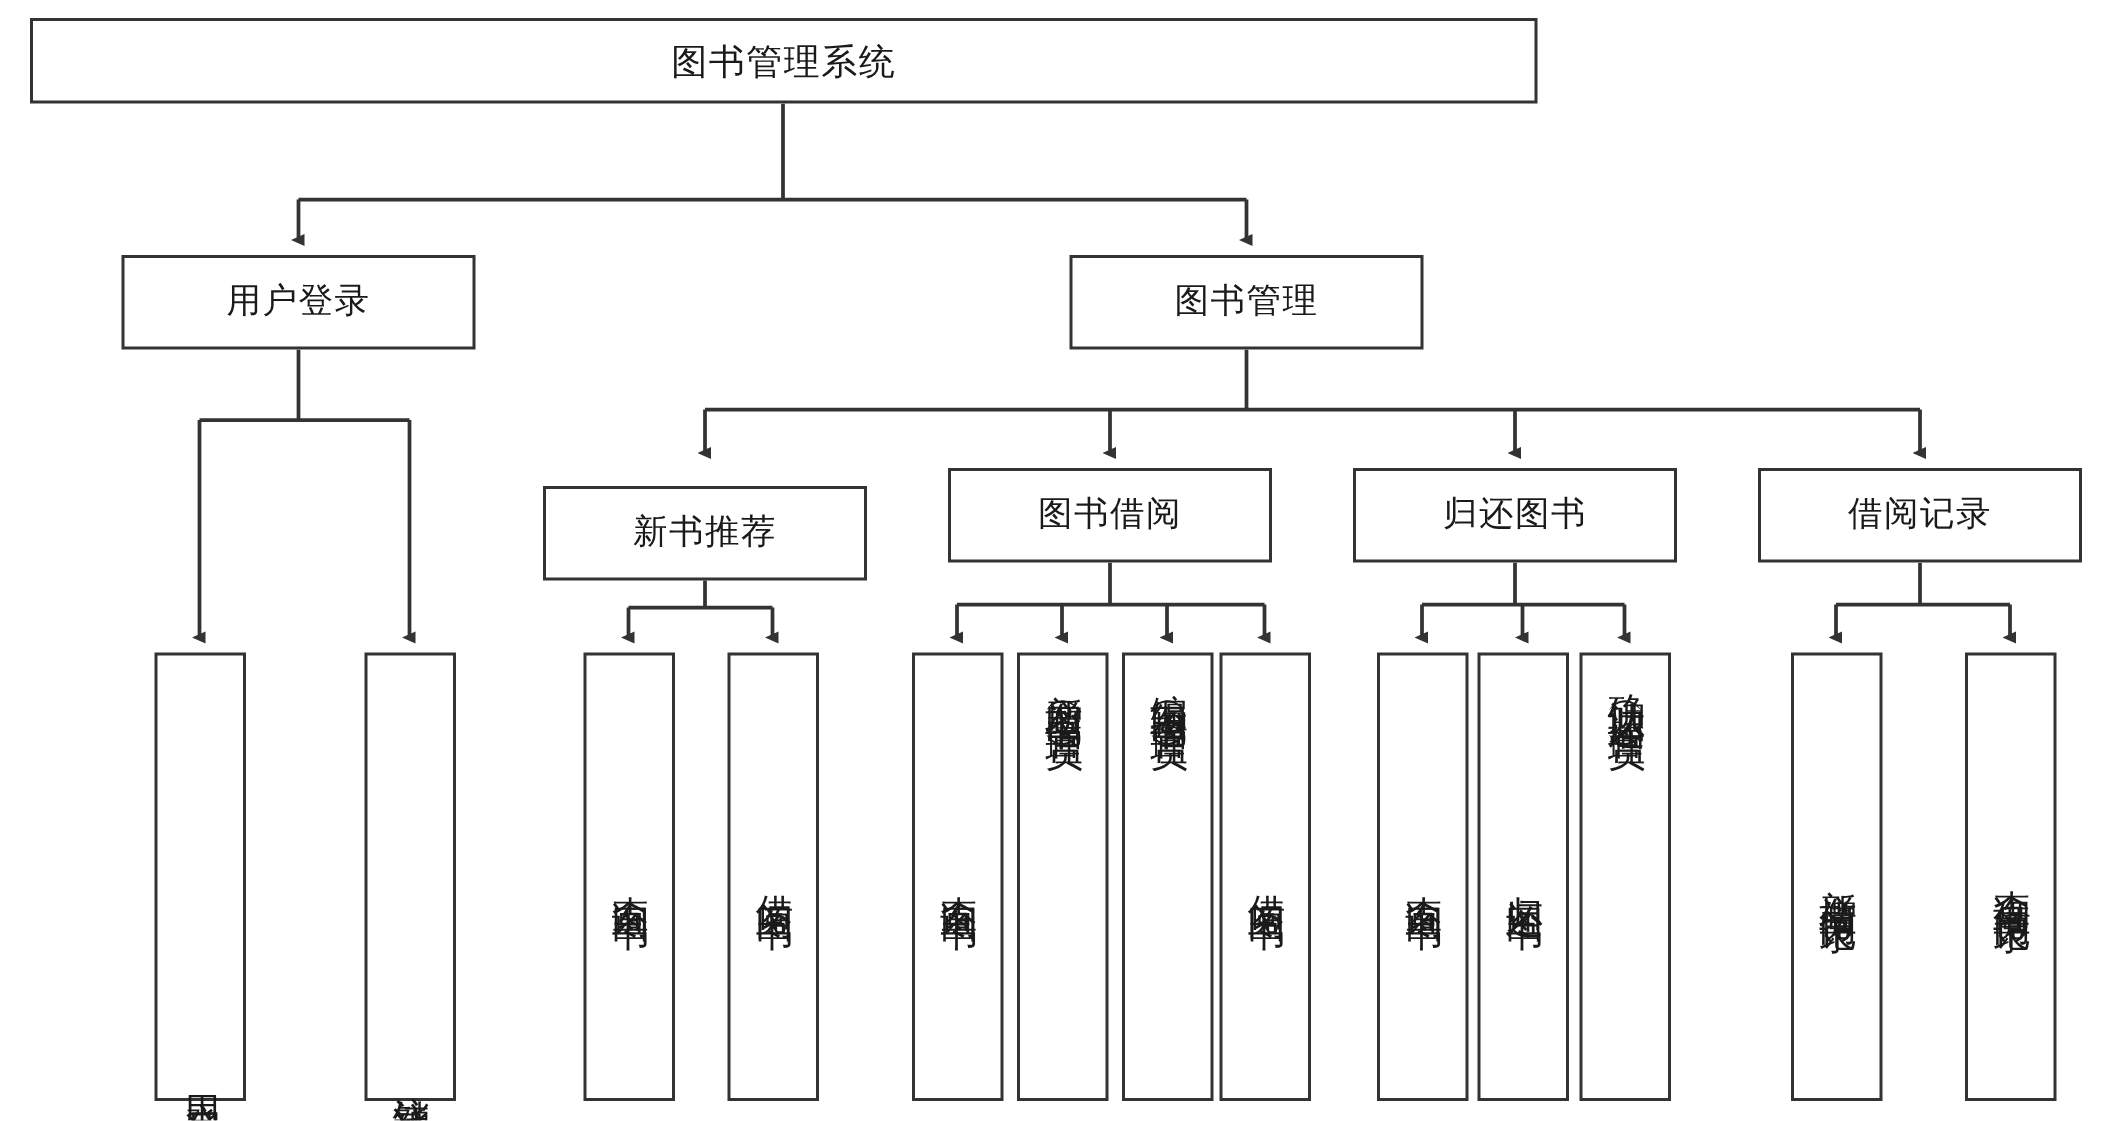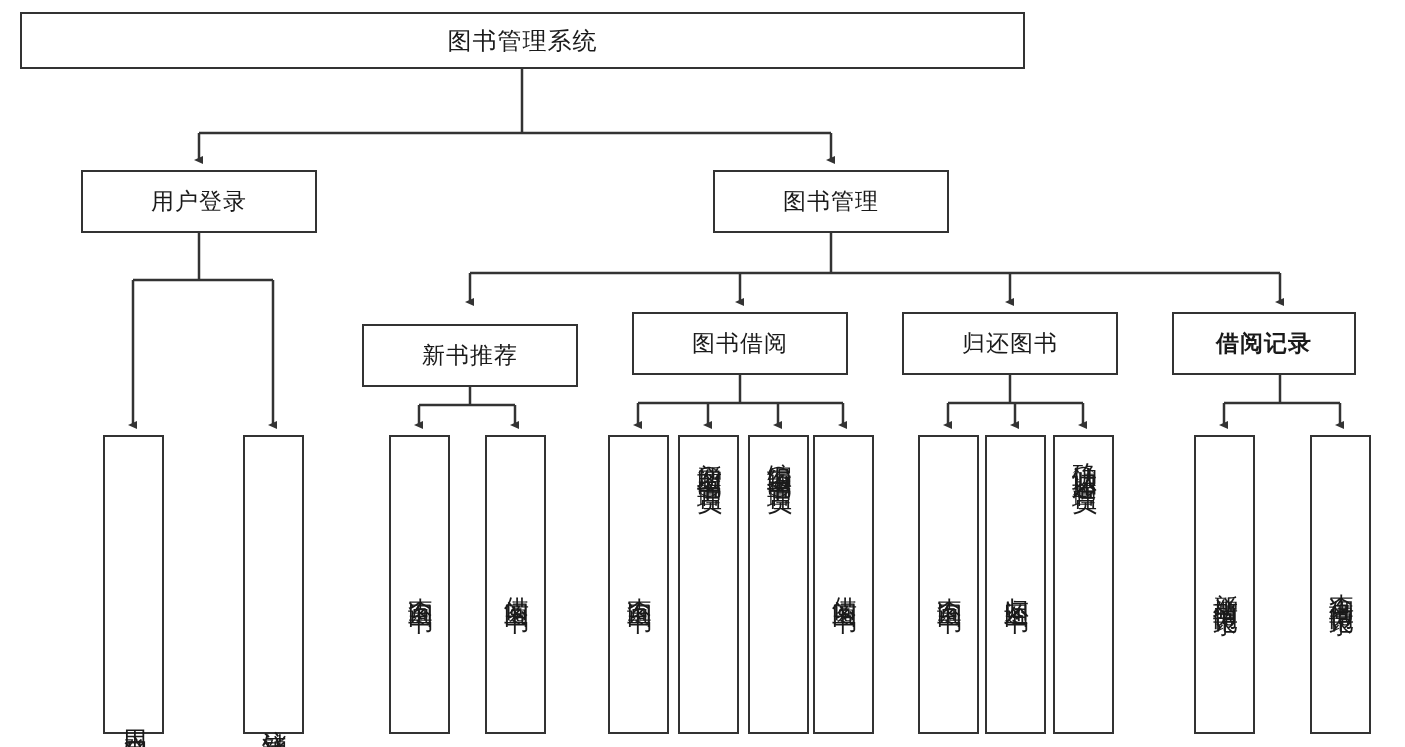--- a/index.html
+++ b/index.html
@@ -140,21 +140,21 @@
 
   <div class="node horiz" style="left:362px; top:312px; width:216px; height:63px;margin-top:12px;">
     <span>新书推荐</span>
   </div>
   <div class="node horiz" style="left:632px; top:312px; width:216px; height:63px;align-items:center;">
     <span>图书借阅</span>
   </div>
   <div class="node horiz" style="left:902px; top:312px; width:216px; height:63px;">
     <span>归还图书</span>
   </div>
-  <div class="node horiz" style="left:1172px; top:312px; width:184px; height:63px;font-weight:bold;">
+  <div class="node horiz" style="left:1172px; top:312px; width:216px; height:63px;">
     <span>借阅记录</span>
   </div>
 
   <div class="node leaf align-bottom" style="left:103px; top:435px; width:61px; height:299px;">
     <span>用户登录</span>
   </div>
   <div class="node leaf align-bottom" style="left:243px; top:435px; width:61px; height:299px;">
     <span>注销登录</span>
   </div>
 

